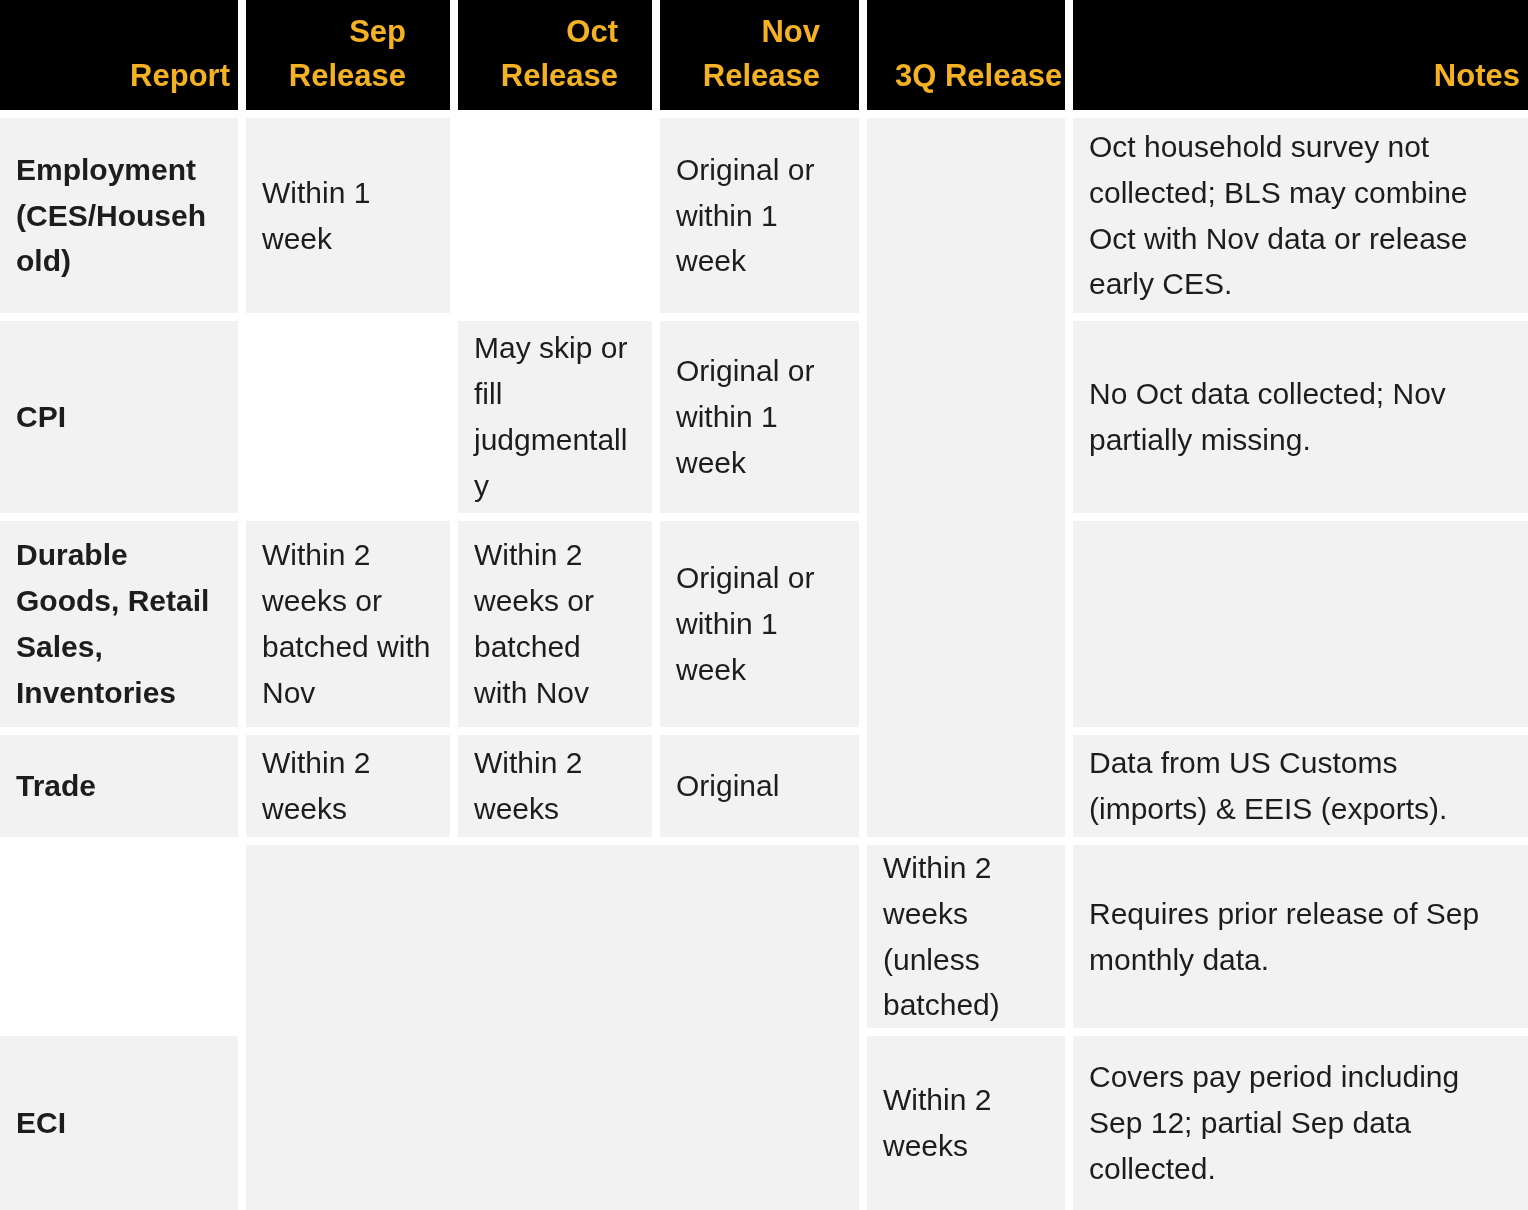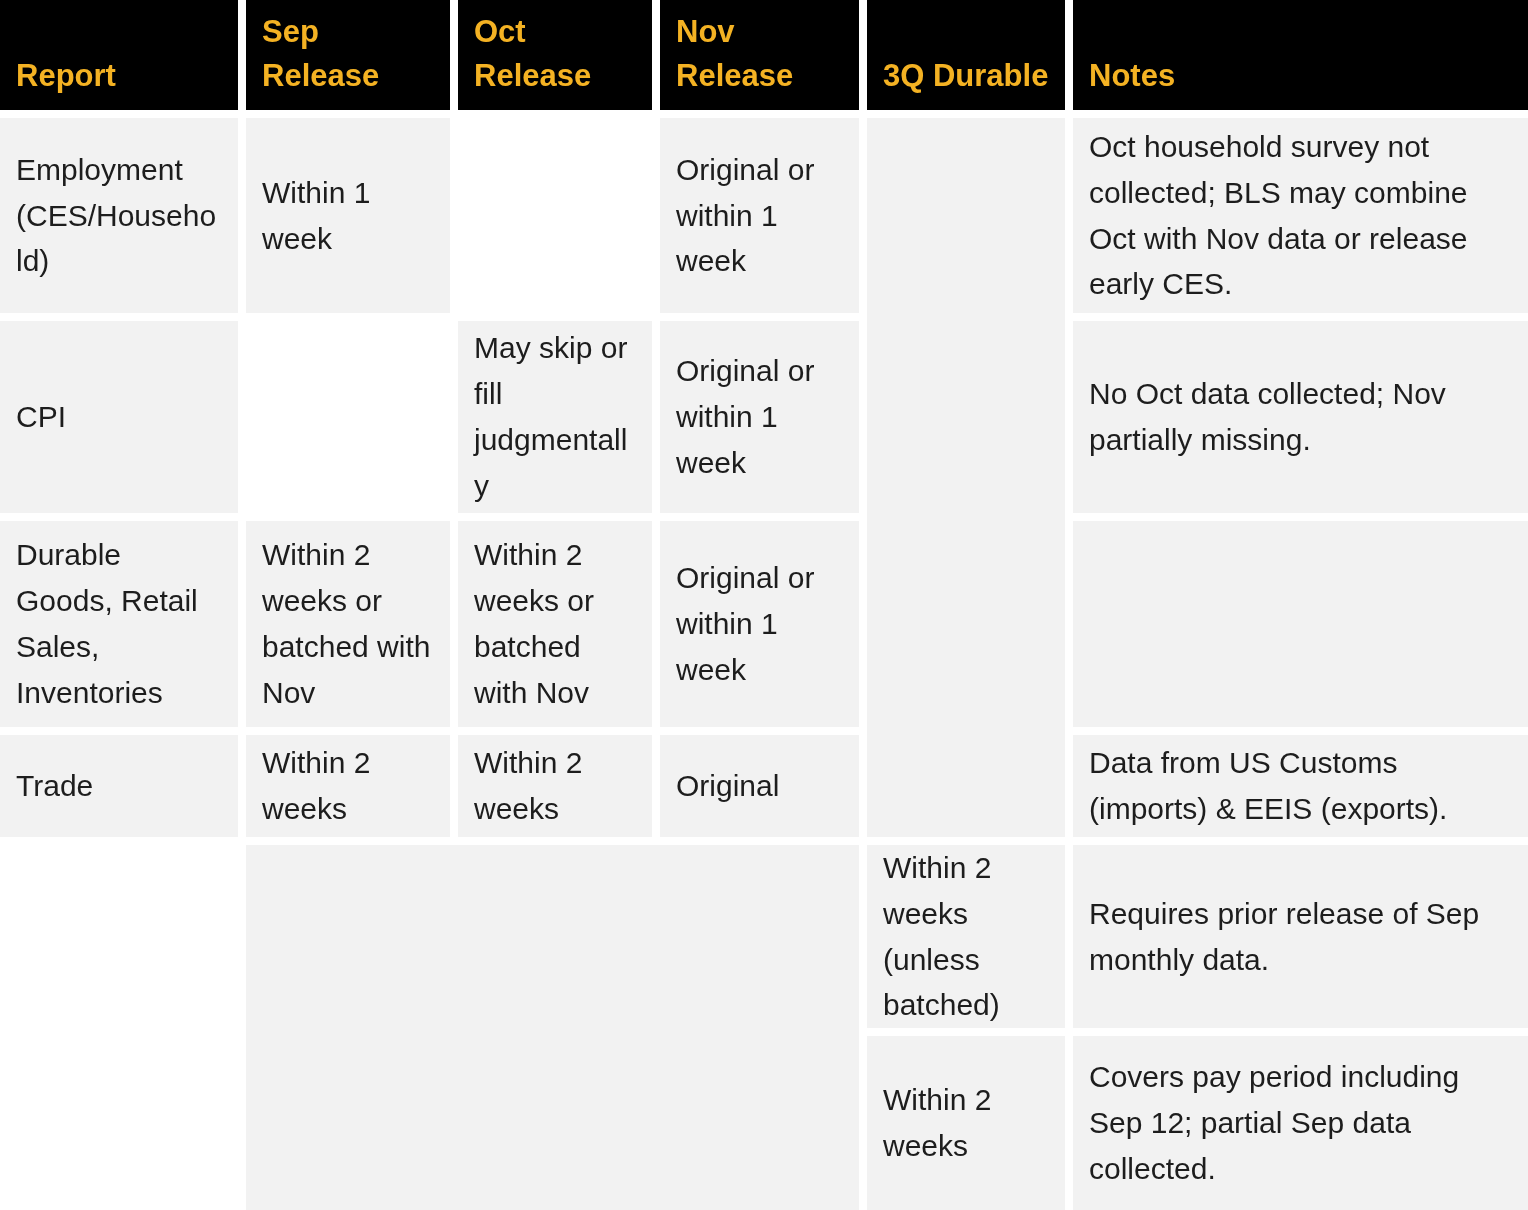--- a/index.html
+++ b/index.html
@@ -26,55 +26,56 @@
     box-sizing: border-box;
   }
   .hcell {
     background: var(--header_bg);
     color: var(--header_text);
     font-weight: 700;
     font-size: 31px;
     line-height: 1.42;
     display: grid;
     align-content: end;
-    padding: 8px 8px 12px 16px;
+    padding: 8px 8px 12px 28px;
     box-sizing: border-box;
+    text-align: right;
   }
   .hwrap { display: block; max-width: 132px; }
   .nowrap { white-space: nowrap; }
   .cell {
     background: var(--cell_bg);
     font-size: 30px;
     line-height: 1.53;
     display: grid;
     align-content: center;
     padding: 8px 16px;
     box-sizing: border-box;
     overflow-wrap: break-word;
     word-break: break-word;
     min-width: 0;
   }
-  .bold { font-weight: 400; }
+  .bold { font-weight: 700; }
 </style>
 </head>
 <body>
 
 <div class="table">
 
   <div class="hcell" style="grid-area:1/1">Report</div>
   <div class="hcell" style="grid-area:1/2">
     <span class="hwrap">Sep Release</span>
   </div>
   <div class="hcell" style="grid-area:1/3">
     <span class="hwrap">Oct Release</span>
   </div>
   <div class="hcell" style="grid-area:1/4">
     <span class="hwrap">Nov Release</span>
   </div>
-  <div class="hcell nowrap" style="grid-area:1/5">3Q Durable</div>
+  <div class="hcell nowrap" style="grid-area:1/5">3Q Release</div>
   <div class="hcell" style="grid-area:1/6">Notes</div>
 
   <div class="cell bold" style="grid-area:2/1">Employment (CES/Household)</div>
   <div class="cell" style="grid-area:2/2">Within 1 week</div>
   <div class="cell" style="grid-area:2/4">Original or within 1 week</div>
   <div class="cell" style="grid-area:2/5/6/6"></div>
   <div class="cell" style="grid-area:2/6">Oct household survey not collected; BLS may combine Oct with Nov data or release early CES.</div>
 
   <div class="cell bold" style="grid-area:3/1">CPI</div>
   <div class="cell" style="grid-area:3/3">May skip or fill judgmentally</div>
@@ -90,16 +91,17 @@
   <div class="cell bold" style="grid-area:5/1">Trade</div>
   <div class="cell" style="grid-area:5/2">Within 2 weeks</div>
   <div class="cell" style="grid-area:5/3">Within 2 weeks</div>
   <div class="cell" style="grid-area:5/6">Data from US Customs (imports) &amp; EEIS (exports).</div>
   <div class="cell" style="grid-area:5/4">Original</div>
 
   <div class="cell" style="grid-area:6/2/8/5"></div>
   <div class="cell" style="grid-area:6/5">Within 2 weeks (unless batched)</div>
   <div class="cell" style="grid-area:6/6">Requires prior release of Sep monthly data.</div>
 
+  <div class="cell bold" style="grid-area:7/1">ECI</div>
   <div class="cell" style="grid-area:7/5">Within 2 weeks</div>
   <div class="cell" style="grid-area:7/6">Covers pay period including Sep 12; partial Sep data collected.</div>
 
 </div>
 
 </body></html>

